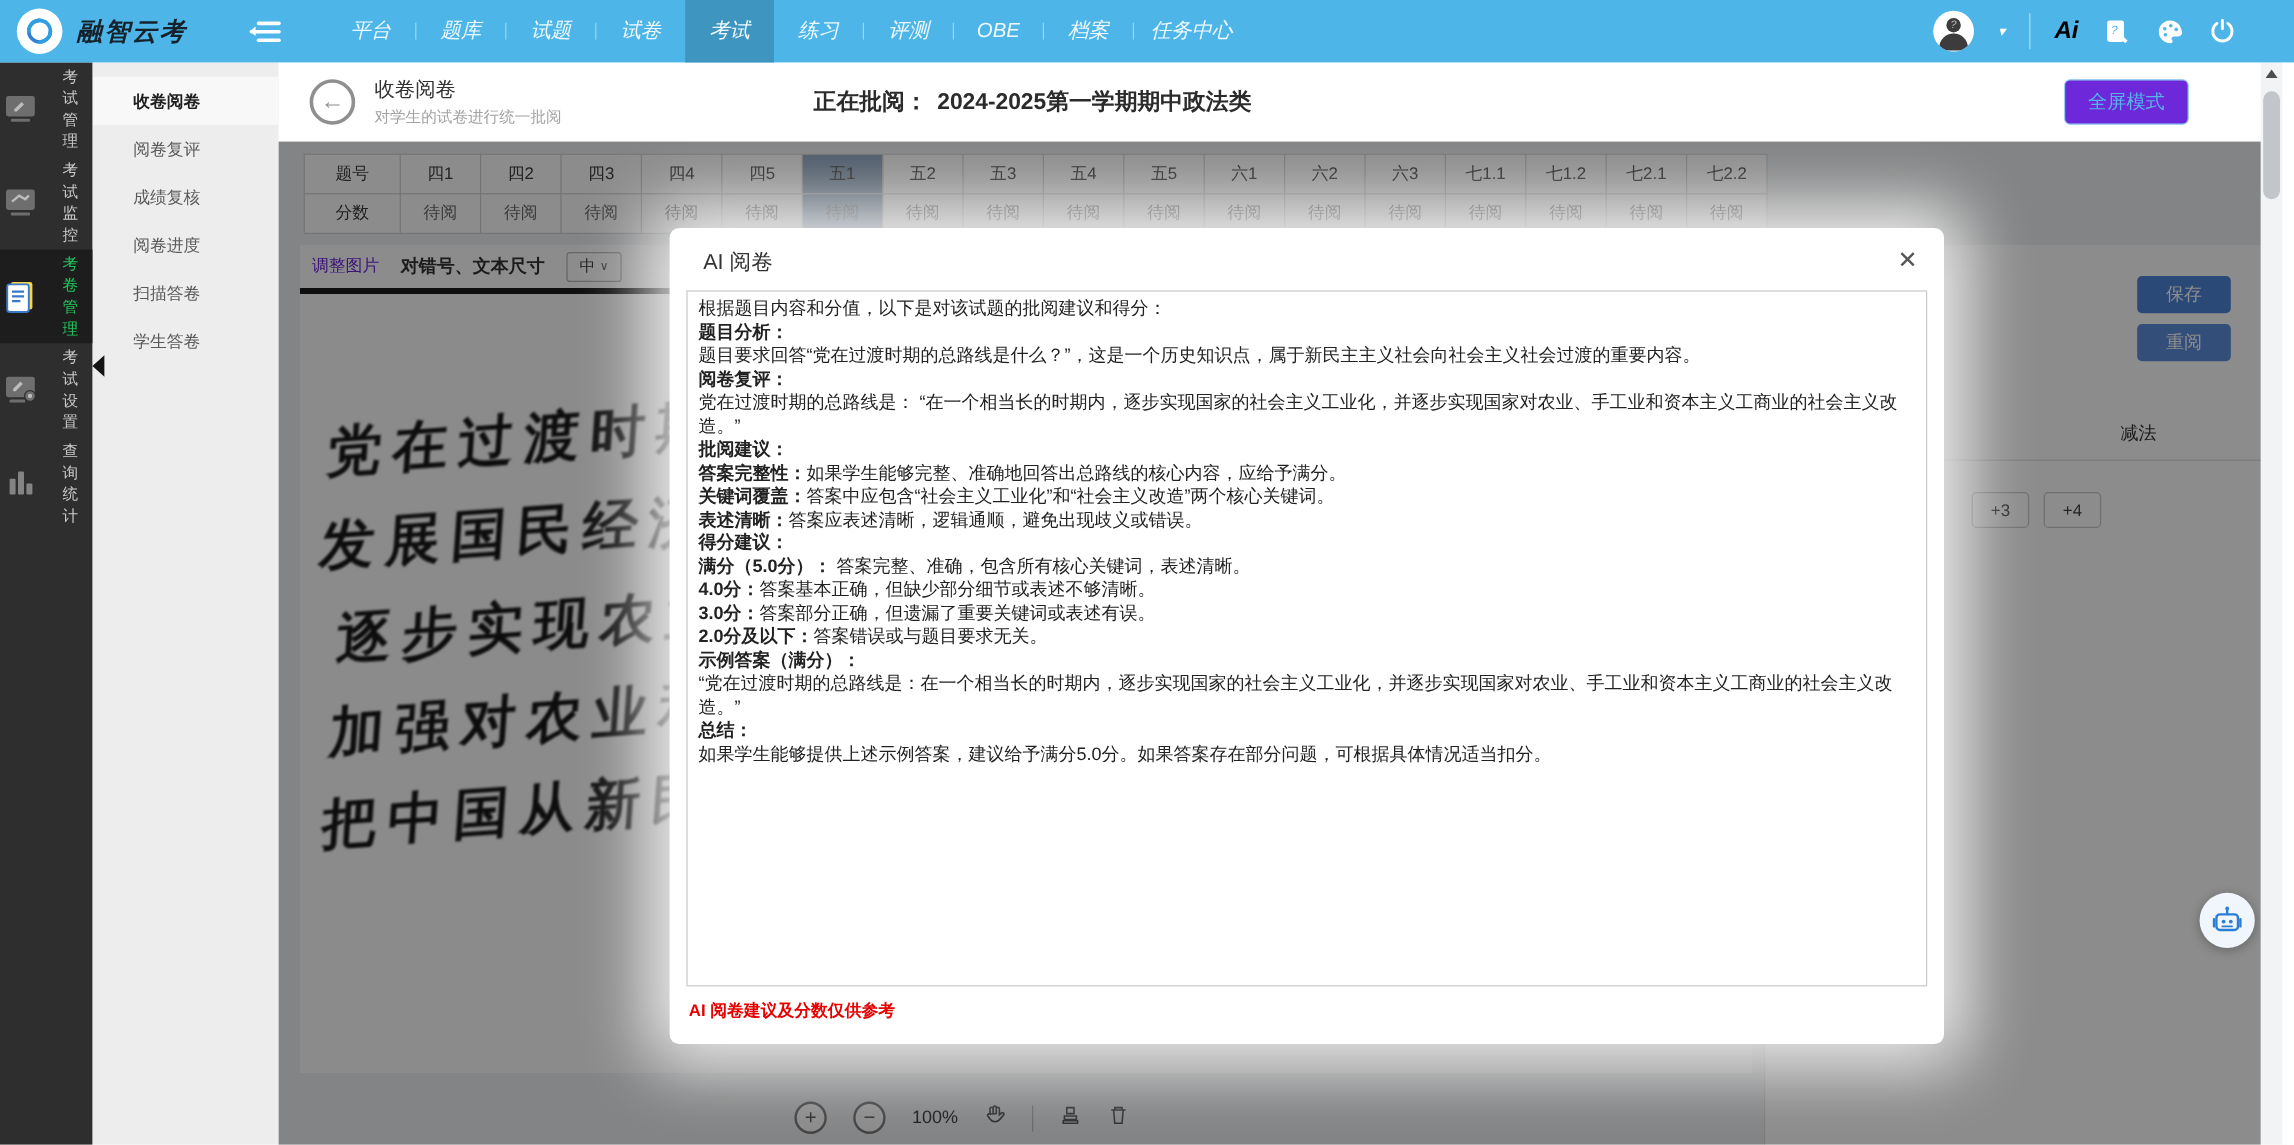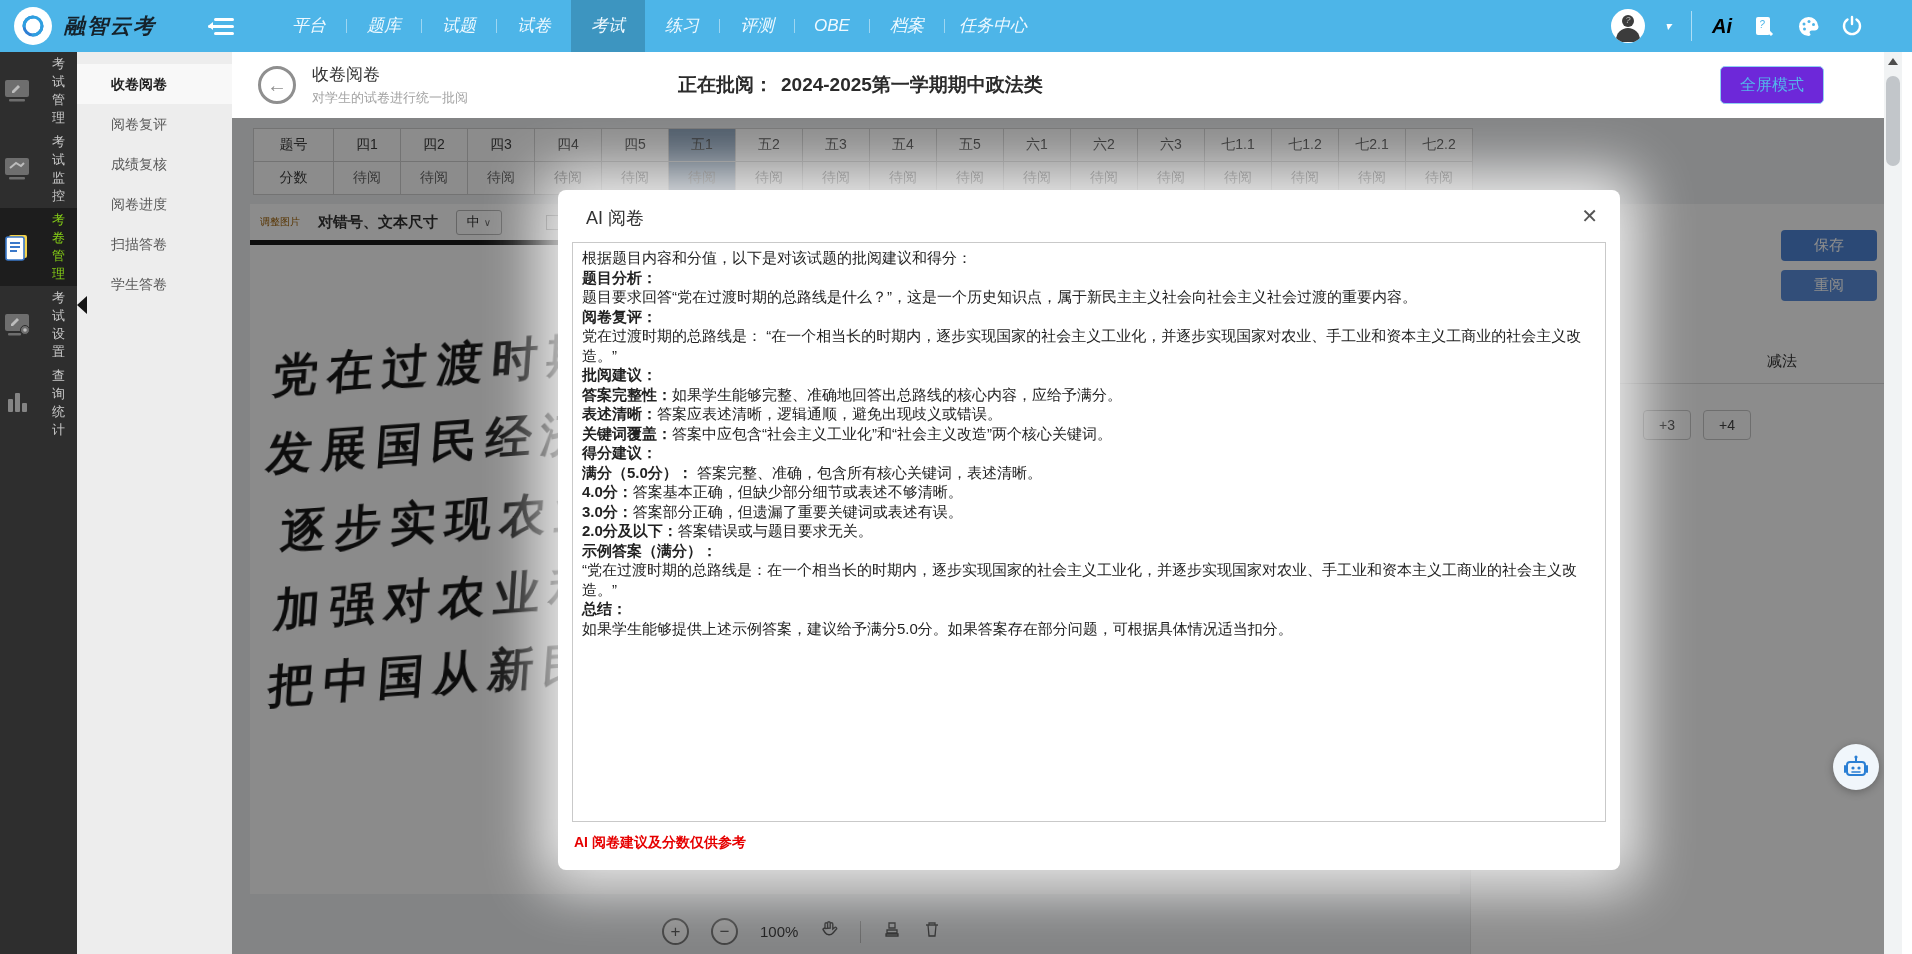--- a/index.html
+++ b/index.html
@@ -33,21 +33,21 @@
   .ai-txt { color:#000000; font-size:20px; font-weight:bold; }
   .tb-ic { width:24px; height:24px; display:flex; align-items:center; justify-content:center; }
 
   
   .iconbar { position:absolute; left:0; top:52px; width:77px; height:902px; background:#2e2e2e; z-index:150; }
   .side-item { width:77px; height:78px; display:flex; flex-direction:row; align-items:center;
     justify-content:center; gap:18px; cursor:pointer; }
   .side-item.active { background:#1d1d1d; }
   .side-item .ic { width:38px; height:30px; display:flex; align-items:center; justify-content:center; }
   .side-item .lb { color:#c9c9c9; font-size:13px; }
-  .side-item.active .lb { color:#84cc16; }
+  .side-item.active .lb { color:#22c55e; }
 
   
   .submenu { position:absolute; left:77px; top:52px; width:155px; height:902px; background:#ededed; z-index:140; }
   .sub-item { height:40px; line-height:40px; padding-left:34px; font-size:14px; color:#5a5a5a; cursor:pointer; }
   .sub-item.active { background:#f8f8f8; color:#1f1f1f; font-weight:bold; }
   .side-arrow { position:absolute; left:77px; top:296px; width:0; height:0; z-index:160;
     border-top:9px solid transparent; border-bottom:9px solid transparent; border-right:10px solid #141414; }
 
   
   .main { position:absolute; left:232px; top:52px; width:1652px; height:902px; background:#eef0f3; }
@@ -69,35 +69,35 @@
     border-top:1px solid #d2d2d2; border-left:1px solid #d2d2d2; }
   .qcell { border-right:1px solid #d2d2d2; border-bottom:1px solid #d2d2d2; display:flex;
     align-items:center; justify-content:center; font-size:14px; color:#3c3c3c; cursor:pointer; }
   .qcell.rowlab { cursor:default; }
   .qcell.status { color:#6b6b6b; }
   .qcell.activecol { background:#8ca4bd;text-align:right; }
 
   
   .canvas-wrap { position:absolute; left:18px; top:152px; width:1210px; height:690px; background:#fff; }
   .canvas-toolbar { height:36px; display:flex; align-items:center; gap:18px; padding-left:10px; background:#fff; }
-  .adjust-link { color:#a16207; font-size:10px; cursor:pointer; }
+  .adjust-link { color:#6d28d9; font-size:14px; cursor:pointer; }
   .marksize-label { color:#333; font-size:15px; font-weight:bold; }
   .size-select { width:46px; height:25px; border:1px solid #b8b8b8; border-radius:3px; background:#fff;
     font-size:13px; color:#333; display:flex; align-items:center; justify-content:center; gap:4px; cursor:pointer; }
   .cb { width:15px; height:15px; border:1px solid #9a9a9a; background:#fff; margin-left:26px; cursor:pointer; }
   .cb-label { font-size:14px; color:#333; margin-left:-10px; }
   .black-strip { height:5px; background:#1c1c1c; }
   .canvas { position:relative; height:649px; background:#fdfdfd; overflow:hidden; }
   .hw-line { position:absolute; font-size:46px; font-weight:bold; color:#181818; letter-spacing:9px;
     transform:rotate(-4deg) skewX(-8deg); filter:blur(0.7px); font-family:"DejaVu Serif", serif; }
 
   
   .right-panel { position:absolute; left:1238px; top:152px; width:414px; height:760px; background:#fff;
     border-left:1px solid #e0e0e0; }
-  .rp-btn { position:absolute; left:310px; width:96px; height:31px; border:none; border-radius:4px;
+  .rp-btn { position:absolute; left:310px; width:78px; height:31px; border:none; border-radius:4px;
     background:#4f86d8; color:#fff; font-size:15px; cursor:pointer; }
   .rp-save { top:26px; } .rp-requeue { top:66px; background:#5b8fdd; }
   .rp-tabs { position:absolute; left:0; top:140px; width:414px; height:40px; border-bottom:1px solid #ddd; }
   .rp-tab { position:absolute; left:296px; top:8px; font-size:15px; color:#333; cursor:pointer; }
   .score-btn { position:absolute; top:206px; width:48px; height:30px; background:#fff;
     border:1px solid #c9c9c9; border-radius:4px; font-size:14px; color:#444; cursor:pointer; }
 
   
   .zoombar { position:absolute; left:430px; top:866px; display:flex; align-items:center; gap:22px; }
   .zb-circle { width:27px; height:27px; border-radius:50%; border:2px solid #777; color:#555;
@@ -383,22 +383,22 @@
     <div class="modal-title">AI 阅卷</div>
     <div class="modal-close">✕</div>
     <div class="modal-box">
         <div class="m-line"><span>根据题目内容和分值，以下是对该试题的批阅建议和得分：</span></div>
         <div class="m-line"><b>题目分析：</b></div>
         <div class="m-line"><span>题目要求回答“党在过渡时期的总路线是什么？”，这是一个历史知识点，属于新民主主义社会向社会主义社会过渡的重要内容。</span></div>
         <div class="m-line"><b>阅卷复评：</b></div>
         <div class="m-line"><span>党在过渡时期的总路线是： “在一个相当长的时期内，逐步实现国家的社会主义工业化，并逐步实现国家对农业、手工业和资本主义工商业的社会主义改造。”</span></div>
         <div class="m-line"><b>批阅建议：</b></div>
         <div class="m-line"><b>答案完整性：</b><span>如果学生能够完整、准确地回答出总路线的核心内容，应给予满分。</span></div>
+        <div class="m-line"><b>关键词覆盖：</b><span>答案中应包含“社会主义工业化”和“社会主义改造”两个核心关键词。</span></div>
         <div class="m-line"><b>表述清晰：</b><span>答案应表述清晰，逻辑通顺，避免出现歧义或错误。</span></div>
-        <div class="m-line"><b>关键词覆盖：</b><span>答案中应包含“社会主义工业化”和“社会主义改造”两个核心关键词。</span></div>
         <div class="m-line"><b>得分建议：</b></div>
         <div class="m-line"><b>满分（5.0分）：</b><span> 答案完整、准确，包含所有核心关键词，表述清晰。</span></div>
         <div class="m-line"><b>4.0分：</b><span>答案基本正确，但缺少部分细节或表述不够清晰。</span></div>
         <div class="m-line"><b>3.0分：</b><span>答案部分正确，但遗漏了重要关键词或表述有误。</span></div>
         <div class="m-line"><b>2.0分及以下：</b><span>答案错误或与题目要求无关。</span></div>
         <div class="m-line"><b>示例答案（满分）：</b></div>
         <div class="m-line"><span> “党在过渡时期的总路线是：在一个相当长的时期内，逐步实现国家的社会主义工业化，并逐步实现国家对农业、手工业和资本主义工商业的社会主义改造。”</span></div>
         <div class="m-line"><b>总结：</b></div>
         <div class="m-line"><span>如果学生能够提供上述示例答案，建议给予满分5.0分。如果答案存在部分问题，可根据具体情况适当扣分。</span></div>
       </div>

